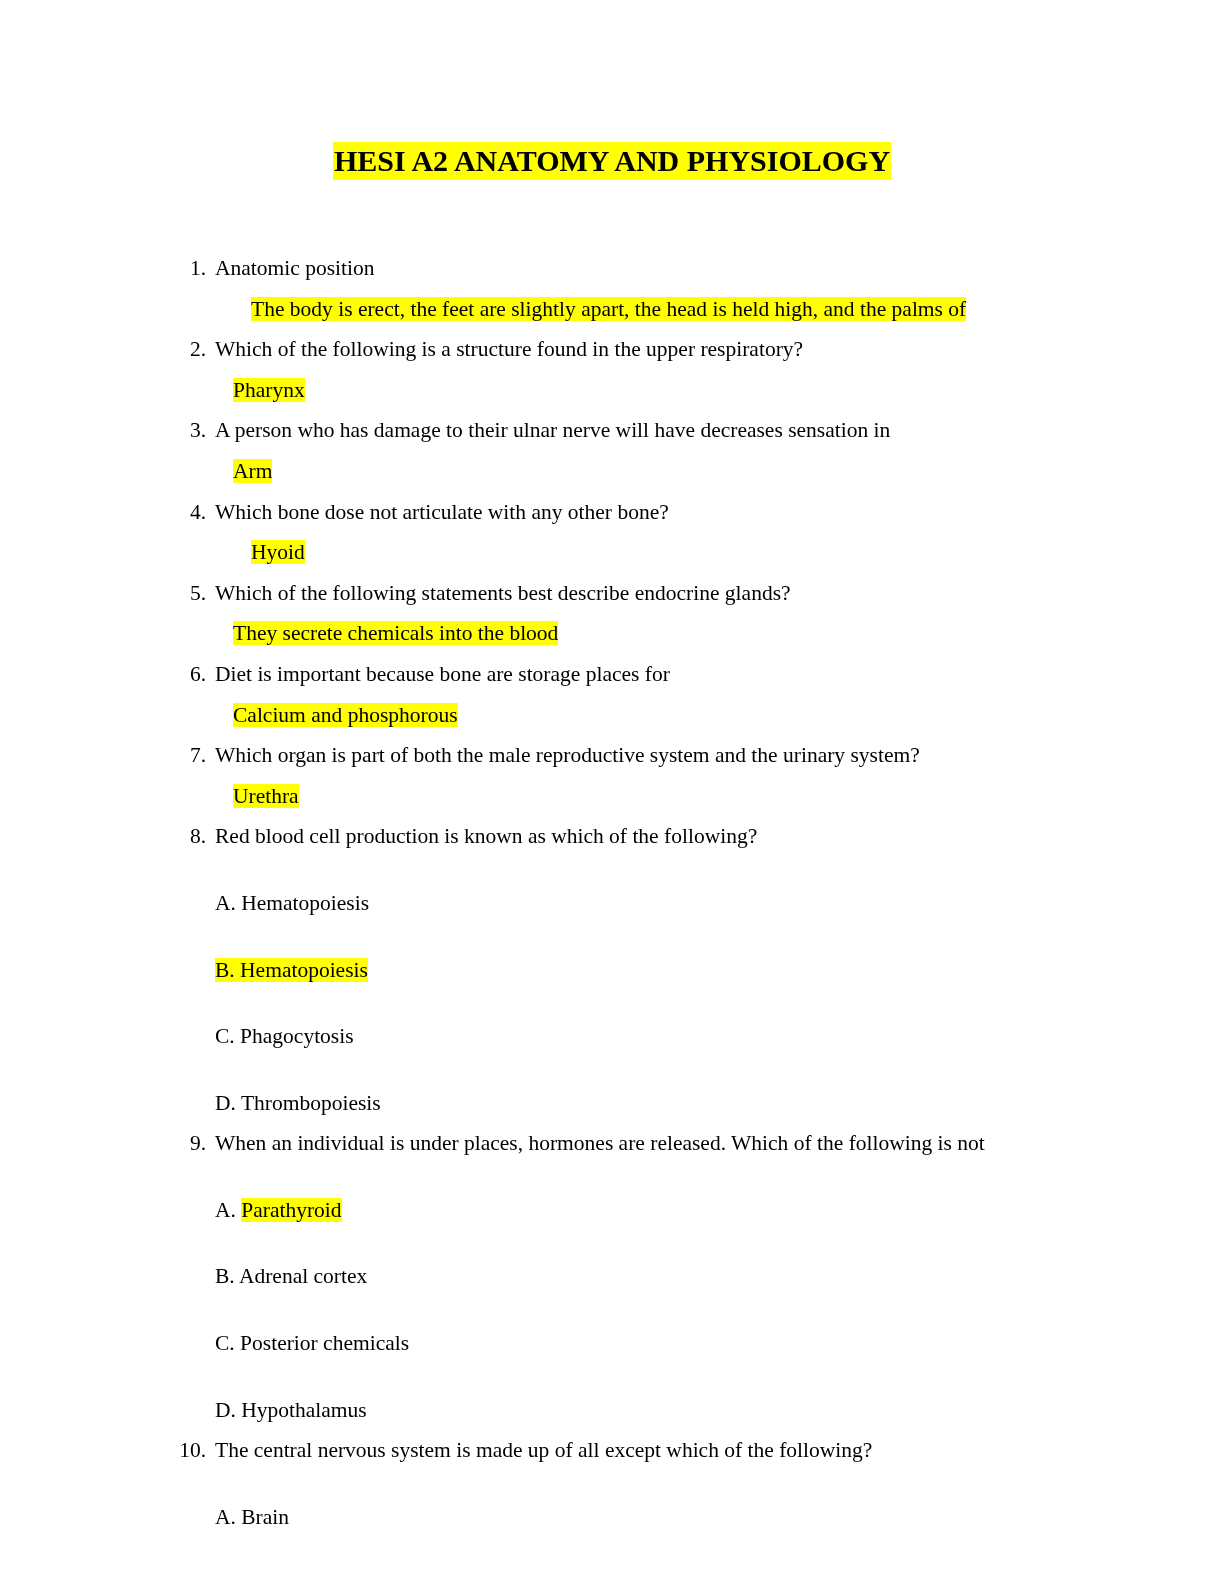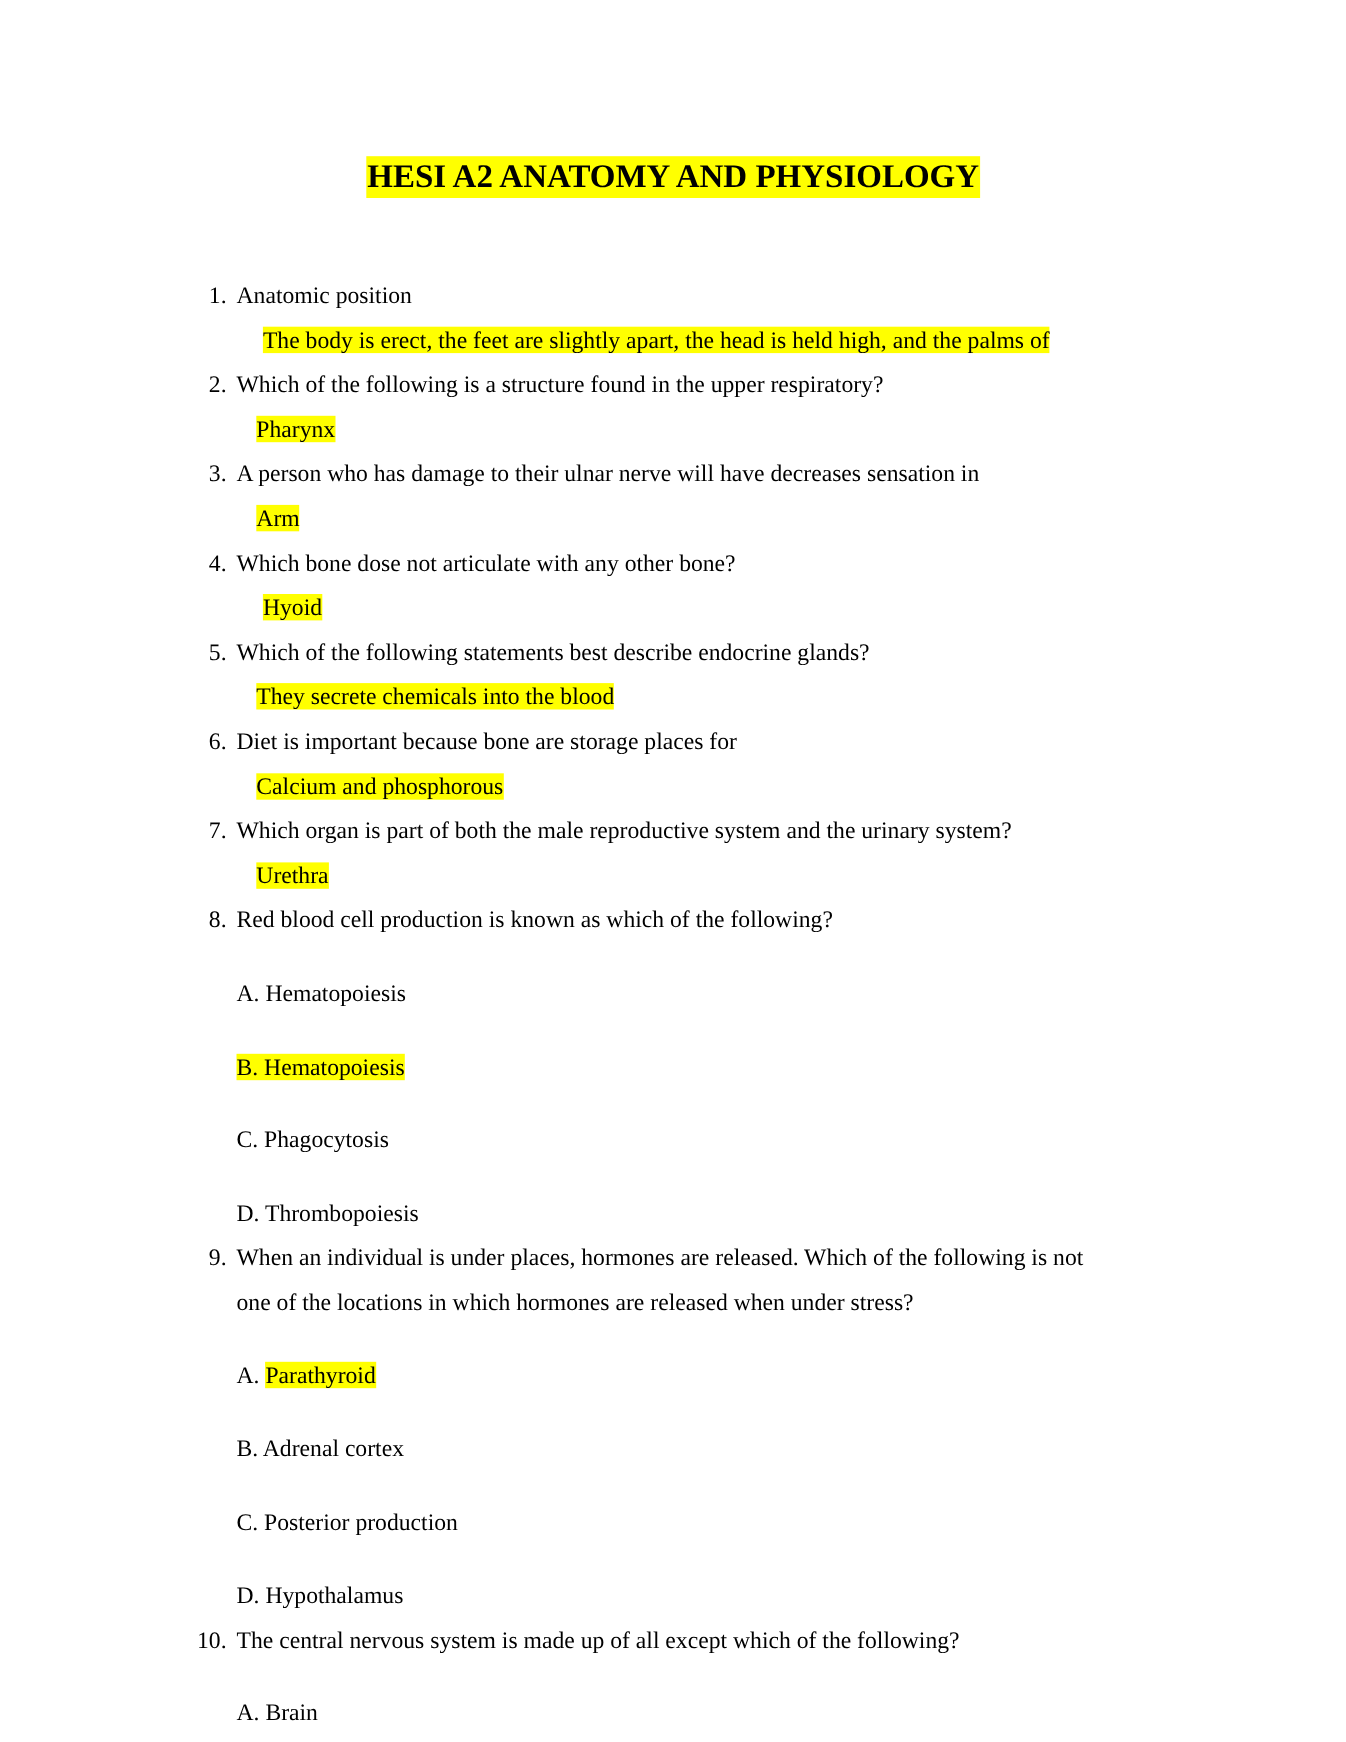--- a/index.html
+++ b/index.html
@@ -69,21 +69,21 @@
   .qtext {
     display: block;
   }
 
   
   .ans-line {
     display: block;
     margin-left: 18px;      
   }
   .ans-line.indent {
-    margin-left: 24px;   
+    margin-left: 36px;   
   }
   .opt-line {
     display: block;
     margin-top: 26px;
   }
 
   .hl {
     background: #ffff00;
   }
   .nohl {
@@ -146,24 +146,23 @@
       <span class="qtext">Red blood cell production is known as which of the following?</span>
       <span class="opt-line"><span class="nohl">A. Hematopoiesis</span></span>
       <span class="opt-line"><span class="hl">B. Hematopoiesis</span></span>
       <span class="opt-line"><span class="nohl">C. Phagocytosis</span></span>
       <span class="opt-line"><span class="nohl">D. Thrombopoiesis</span></span>
     </li>
 
     <li class="qitem">
       <span class="qnum">9.</span>
       <span class="qtext">When an individual is under places, hormones are released. Which of the following is not</span>
-      <span class="qtext">one of the locations in which hormones are released when under stress?</span>
       <span class="opt-line"><span class="nohl">A. </span><span class="hl">Parathyroid</span></span>
       <span class="opt-line"><span class="nohl">B. Adrenal cortex</span></span>
-      <span class="opt-line"><span class="nohl">C. Posterior production</span></span>
+      <span class="opt-line"><span class="nohl">C. Posterior chemicals</span></span>
       <span class="opt-line"><span class="nohl">D. Hypothalamus</span></span>
     </li>
 
     <li class="qitem">
       <span class="qnum">10.</span>
       <span class="qtext">The central nervous system is made up of all except which of the following?</span>
       <span class="opt-line"><span class="nohl">A. Brain</span></span>
     </li>
 
   </ol>

